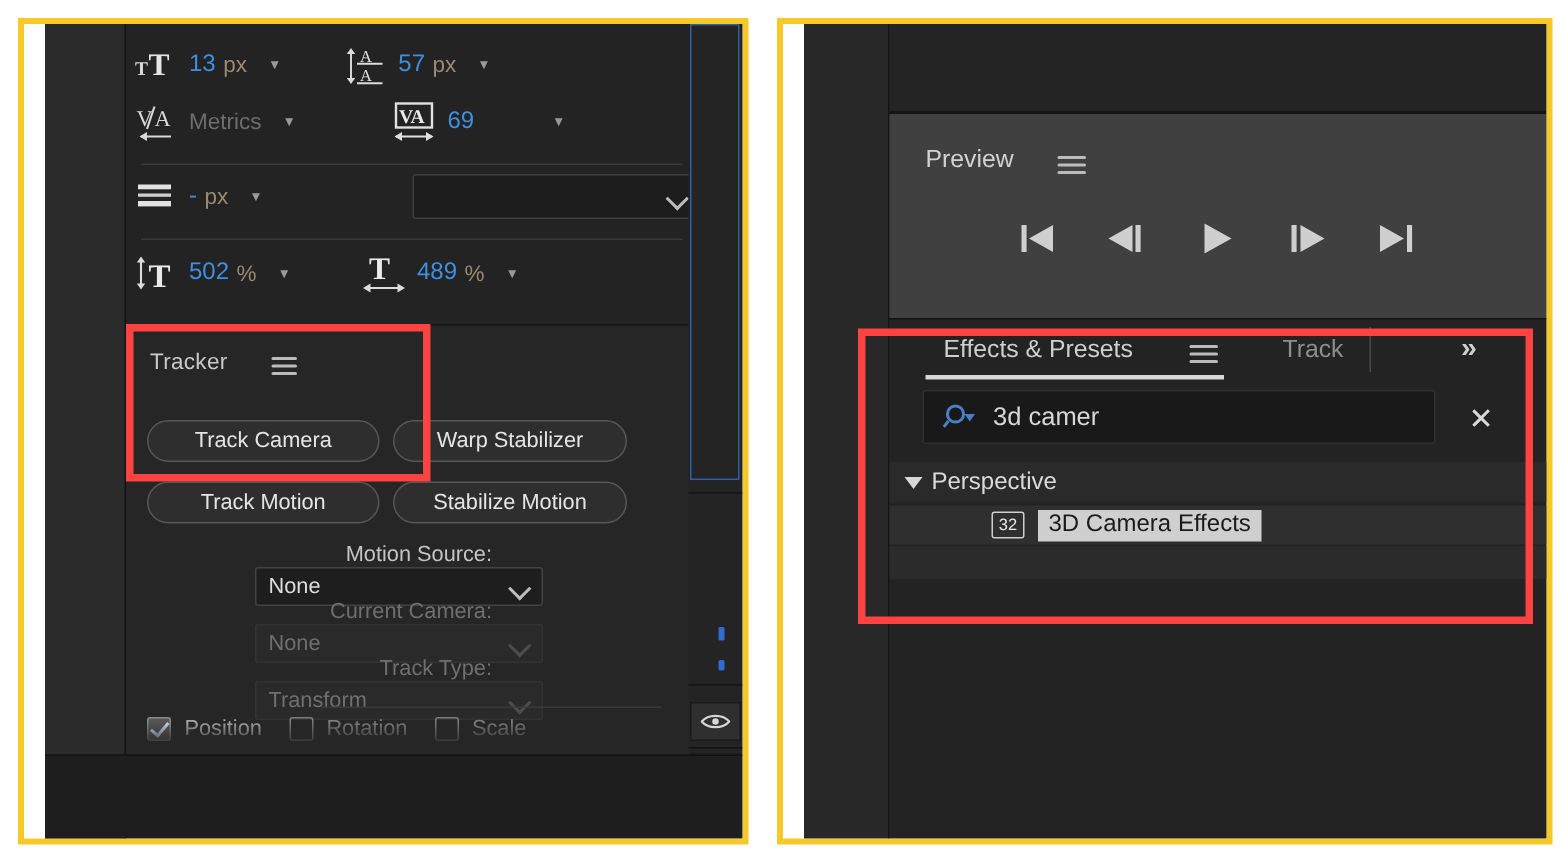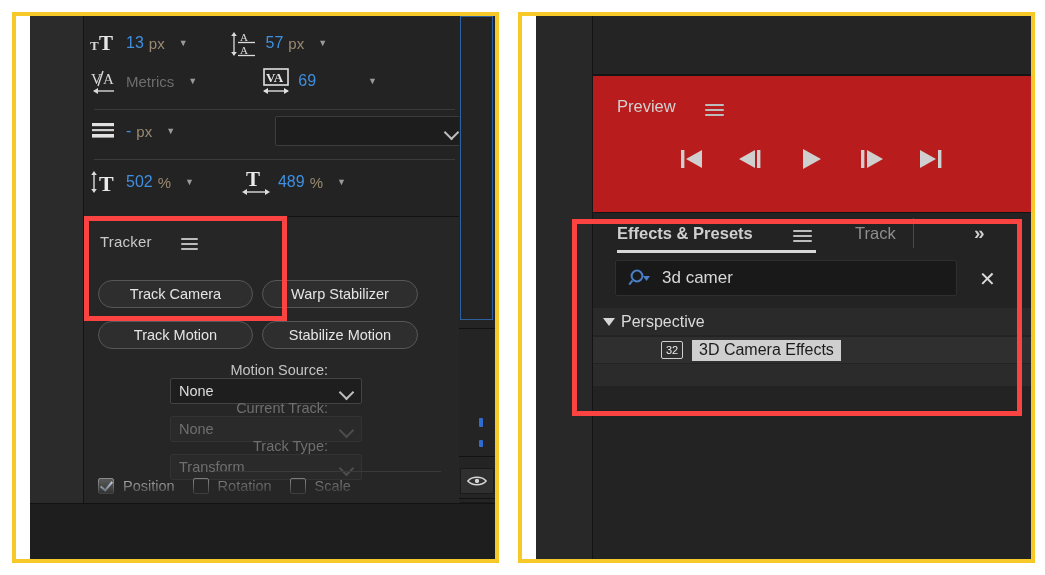--- a/index.html
+++ b/index.html
@@ -110,21 +110,21 @@
   }
   .eye { width:20px; height:12px; }
 
   
   .rp-gutter { position:absolute; left:0; top:0; bottom:0; width:57px; background:#282828; }
   .rp-gutter-line { position:absolute; left:56px; top:0; bottom:0; width:1px; background:#141414; }
 
   .rp-top { position:absolute; left:57px; right:0; top:0; height:58px; background:#242424; }
   .rp-top-sep { position:absolute; left:57px; right:0; top:58px; height:2px; background:#151515; }
 
-  .preview-panel { position:absolute; left:57px; right:0; top:60px; height:136px; background:#b91c1c; }
+  .preview-panel { position:absolute; left:57px; right:0; top:60px; height:136px; background:#404040; }
   .pv-title { position:absolute; left:24px; top:21px; color:#d2d2d2; font-size:16.5px; }
   .transport { position:absolute; left:57px; right:0; top:130px; display:flex; justify-content:center; gap:26px; }
   .tbtn { width:34px; height:26px; position:relative; }
 
   .effects-panel { position:absolute; left:57px; right:0; top:196px; bottom:0; background:#232323; }
   .ep-sep { position:absolute; left:0; right:0; top:0; height:1px; background:#141414; }
   .tabbar { position:absolute; left:0; right:0; top:0; height:44px; }
   .tab { position:absolute; color:#cfcfcf; font-size:16.5px; top:12px; }
   .tab.inactive { color:#8e8e8e; }
   .tab-underline { position:absolute; height:2.5px; background:#d8d8d8; }
@@ -286,21 +286,21 @@
 
         <div class="fieldrow" style="left:8px; top:146px; width:340px;">
           <span class="flabel" style="width:132px;">Motion Source:</span>
           <div class="select" style="width:192px; margin-left:8px;">
             <span>None</span>
             <span class="chev"></span>
           </div>
         </div>
 
         <div class="fieldrow" style="left:8px; top:184px; width:340px;">
-          <span class="flabel dim" style="width:132px;">Current Track:</span>
+          <span class="flabel dim" style="width:132px;">Current Camera:</span>
           <div class="select dim" style="width:192px; margin-left:8px;">
             <span>None</span>
             <span class="chev"></span>
           </div>
         </div>
 
         <div class="fieldrow" style="left:8px; top:222px; width:340px;">
           <span class="flabel dim" style="width:132px;">Track Type:</span>
           <div class="select dim" style="width:192px; margin-left:8px;">
             <span>Transform</span>
@@ -400,21 +400,21 @@
             <path d="M5 4 L5 22 L21 13 Z" fill="#cfcfcf"></path>
             <rect x="23" y="4" width="3.4" height="18" fill="#cfcfcf"></rect>
           </svg>
         </div>
       </div>
 
       <div class="effects-panel">
         <div class="ep-sep"></div>
 
         <div class="tabbar">
-          <div class="tab" style="left:24px;font-weight:bold;">Effects &amp; Presets</div>
+          <div class="tab" style="left:36px;">Effects &amp; Presets</div>
           <div class="hamburger" style="left:200px; top:18px; width:19px;">
             <i></i>
               <i></i>
               <i></i>
           </div>
           <div class="tab inactive" style="left:262px;">Track</div>
           <div class="tab-divider" style="left:320px; top:6px; height:30px;"></div>
           <div class="tab-underline" style="left:24px; top:38px; width:199px;"></div>
           <div class="overflow" style="left:381px; top:10px;">»</div>
         </div>

